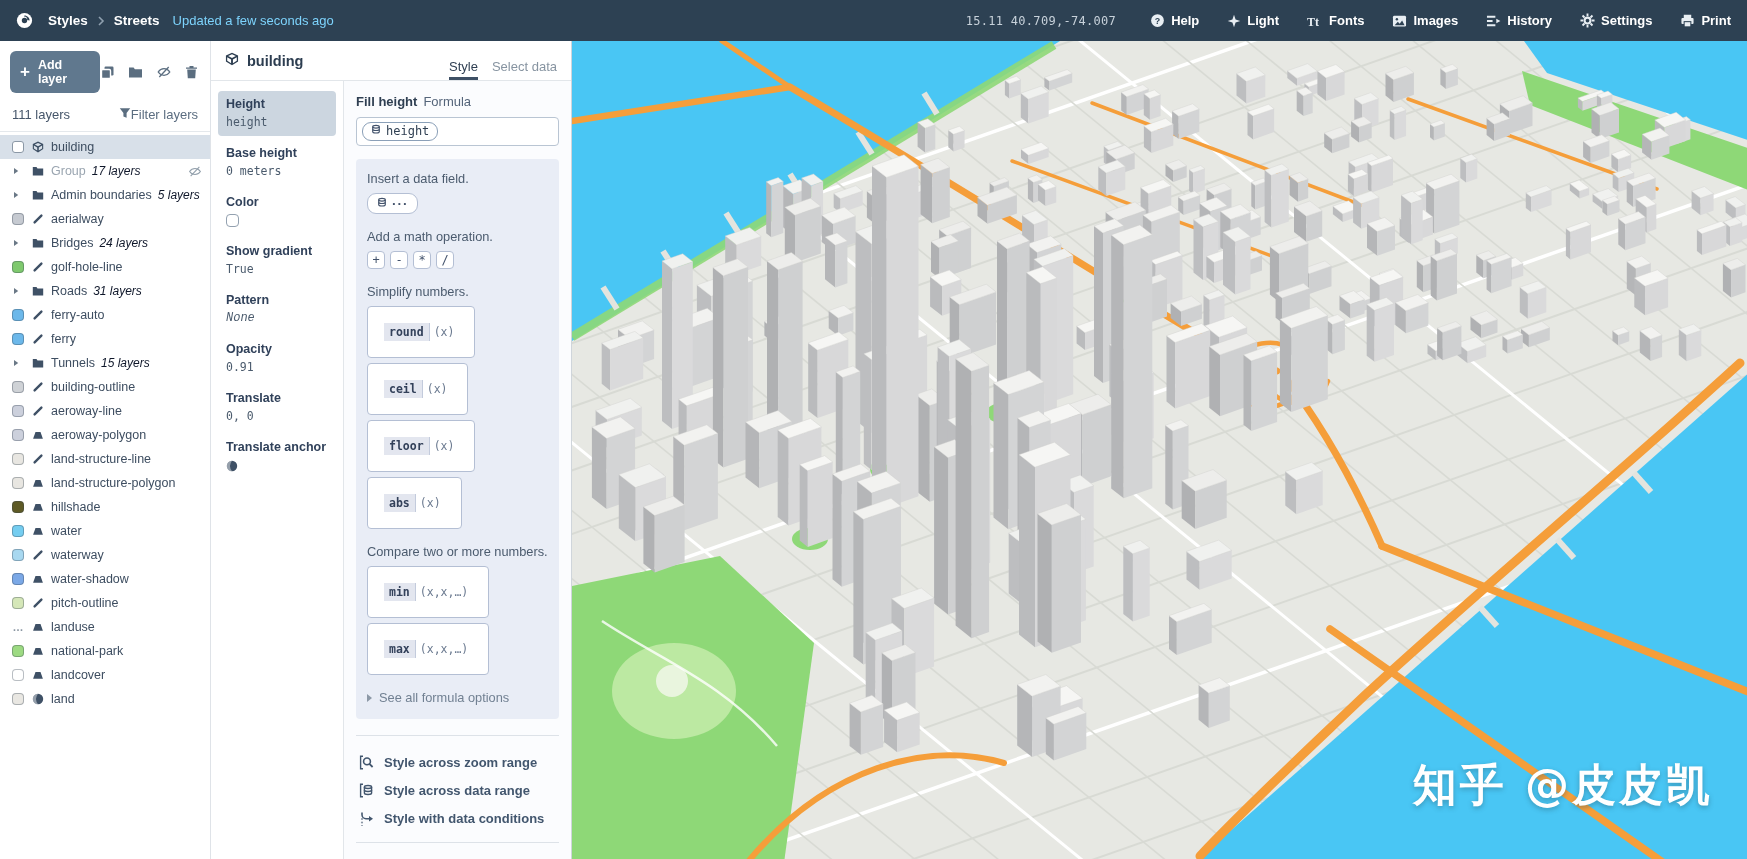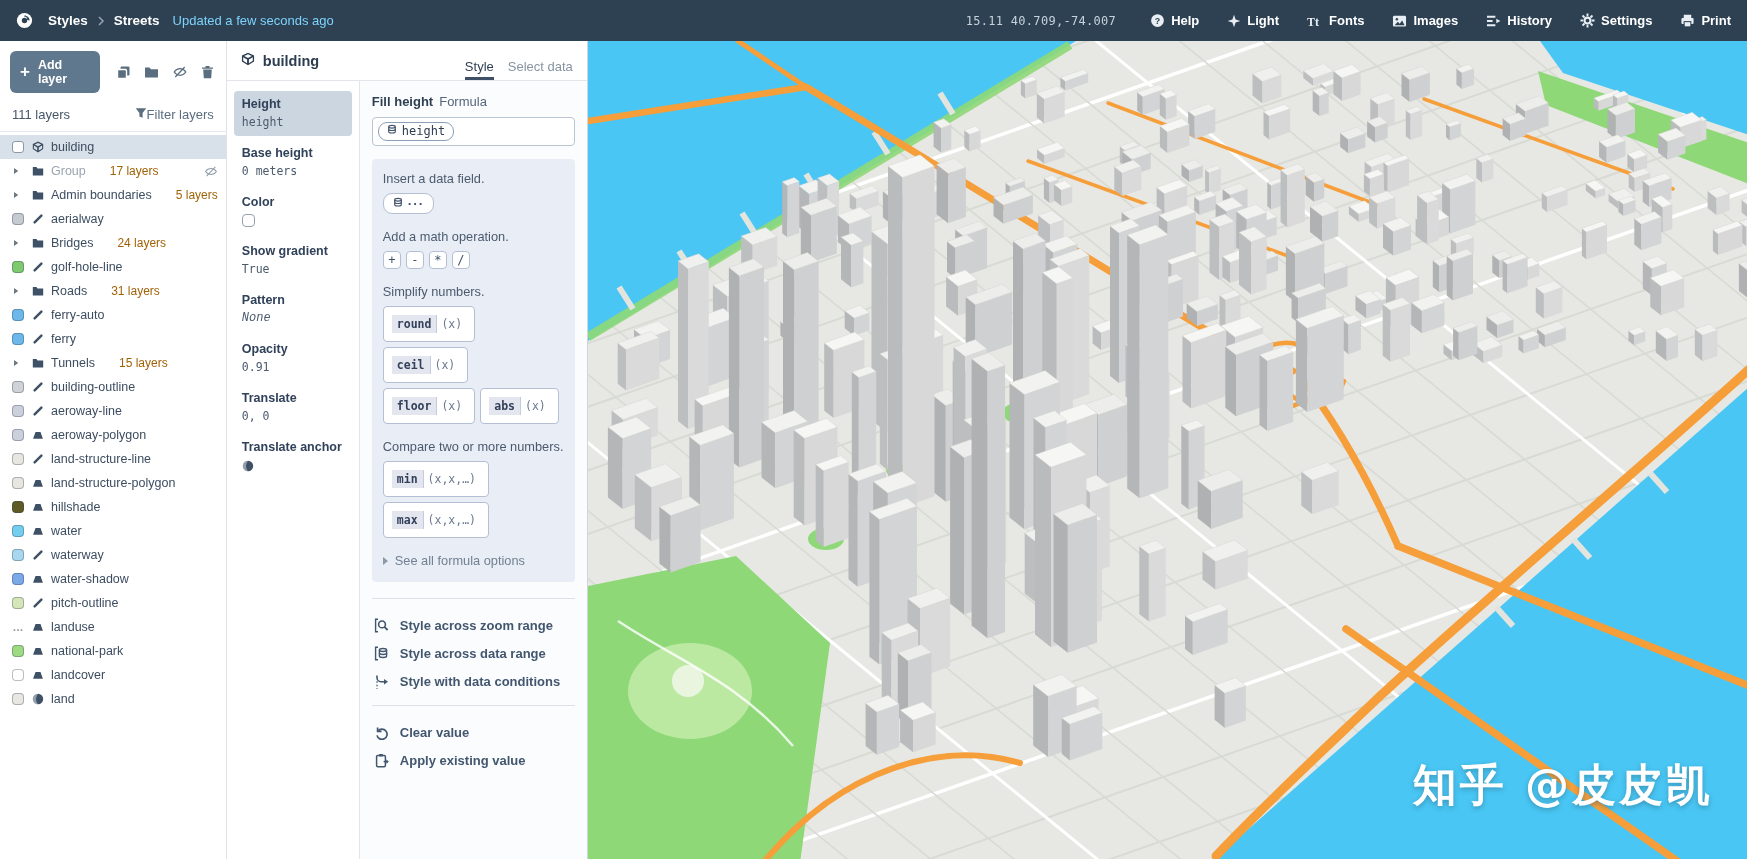--- a/index.html
+++ b/index.html
@@ -38,21 +38,21 @@
   .sb-filter{margin-left:auto;display:flex;align-items:center;color:#5b6d80;font-size:13px}
   #layer-list{flex:1;overflow:hidden;padding-top:3px}
   .layer-row{height:24px;display:flex;align-items:center;padding:0 8px 0 12px;font-size:12.5px;color:#3d4d60;cursor:pointer}
   .layer-row.selected{background:#d8e0e9}
   .layer-row .checkbox{width:12px;height:12px;border:1.4px solid #8b98a6;border-radius:3px;background:#fff;flex:0 0 12px}
   .layer-row .swatch{width:12px;height:12px;border-radius:4px;border:1px solid rgba(54,68,84,.35);flex:0 0 12px}
   .layer-row .swatch-dots{width:12px;flex:0 0 12px;color:#8b97a3;font-weight:bold;font-size:11px;line-height:6px;text-align:center}
   .layer-row .caret{width:12px;flex:0 0 12px;display:flex;align-items:center}
   .type-ic{margin:0 7px 0 8px;display:flex;align-items:center;flex:0 0 12px}
   .layer-name{white-space:nowrap}
-  .layer-count{color:#a16207;margin-left:24px;font-size:12px;white-space:nowrap}
+  .layer-count{font-style:italic;color:#0f172a;margin-left:6px;font-size:12px;white-space:nowrap}
   .layer-row.muted .layer-name{color:#9aa5b0}
   .row-eye{margin-left:auto;display:flex;align-items:center}
 
   
   #panel{flex:0 0 361px;display:flex;flex-direction:column;border-right:1px solid #cfd5db;background:#fff}
   .panel-header{flex:0 0 40px;display:flex;align-items:center;padding:0 14px;border-bottom:1px solid #e2e6ea}
   .panel-title{display:flex;align-items:center;gap:8px;font-weight:bold;font-size:14.5px;color:#2c3d50}
   .tabs{margin-left:auto;display:flex;gap:14px;height:100%}
   .tab{display:flex;align-items:center;font-size:13px;color:#8794a1;border-bottom:3px solid transparent;padding-top:15px}
   .tab.active{color:#2f3f52;border-color:#3e5065}
@@ -67,21 +67,21 @@
   .prop-anchor{margin-top:5px}
 
   .formula-col{flex:1;display:flex;flex-direction:column;padding:13px 12px 0;background:#fbfcfe;min-height:0}
   .field-head{font-size:13px;margin-bottom:8px;color:#55657a}
   .field-head b{color:#2f3f52;margin-right:6px}
   .value-input{border:1px solid #b9c5d3;border-radius:4px;padding:4px 5px;background:#fff;margin-bottom:13px}
   .token{display:inline-flex;align-items:center;gap:5px;border:1px solid #8ba0b8;border-radius:9px;padding:1px 8px 2px;font-family:"DejaVu Sans Mono",monospace;font-size:12px;color:#2f3f52;background:#fff}
   .helper-box{background:#e9edf6;border-radius:4px;padding:12px 11px 10px;font-size:12.8px;color:#4b5b6e}
   .helper-label{margin-bottom:7px}
   .pill-row{display:flex;flex-wrap:wrap;gap:5px;margin-bottom:15px}
-  .fn-pill{display:inline-flex;border:1px solid #b4bfd4;border-radius:4px;overflow:hidden;font-family:"DejaVu Sans Mono",monospace;font-size:11.5px;background:#fff;padding:8px}
+  .fn-pill{display:inline-flex;border:1px solid #b4bfd4;border-radius:4px;overflow:hidden;font-family:"DejaVu Sans Mono",monospace;font-size:11.5px;background:#fff;padding:16px}
   .fn-name{background:#e3e6ef;padding:2px 5px;font-weight:bold;color:#33415a;border-right:1px solid #c3cbdc}
   .fn-args{padding:2px 4px;color:#6b7a90;background:#fff}
   .op-btn{width:18px;height:18px;border:1px solid #b4bfd4;border-radius:4px;background:#fff;font-family:"DejaVu Sans Mono",monospace;font-size:12px;color:#42526b;display:flex;align-items:center;justify-content:center;padding:0}
   .insert-pill{display:inline-flex;align-items:center;gap:5px;border:1px solid #b4bfd4;border-radius:9px;background:#fff;padding:2px 9px;color:#42526b;font-weight:bold;letter-spacing:1px}
   .see-all{display:flex;align-items:center;gap:7px;color:#718092;font-size:12.8px;margin:2px 0 4px;cursor:pointer}
   .tri{width:0;height:0;border-left:5px solid #8c98a6;border-top:4px solid transparent;border-bottom:4px solid transparent}
   .divider{height:1px;background:#dde2e8;margin:16px 0 6px;flex:0 0 1px}
   .action-link{display:flex;gap:10px;align-items:center;font-weight:bold;font-size:13px;color:#42566e;margin:13px 2px 0;cursor:pointer}
   .al-ic{display:flex;align-items:center;width:16px;justify-content:center}
   .panel-footer{margin-top:auto;border-top:1px solid #dde2e8;flex:0 0 41px;display:flex;align-items:center;padding:0 6px 0 2px;gap:16px}

